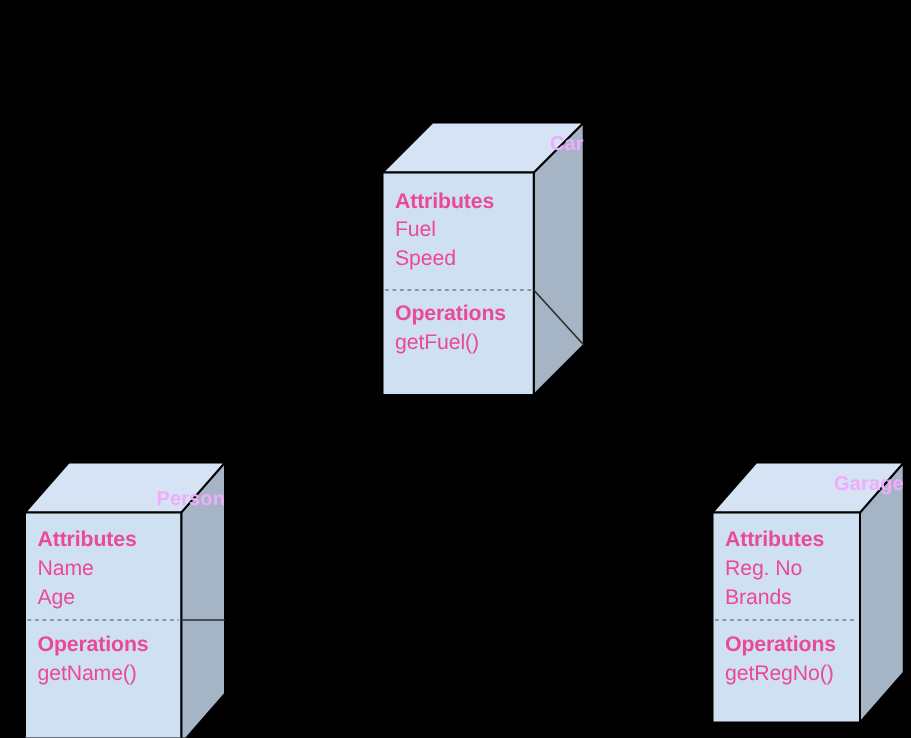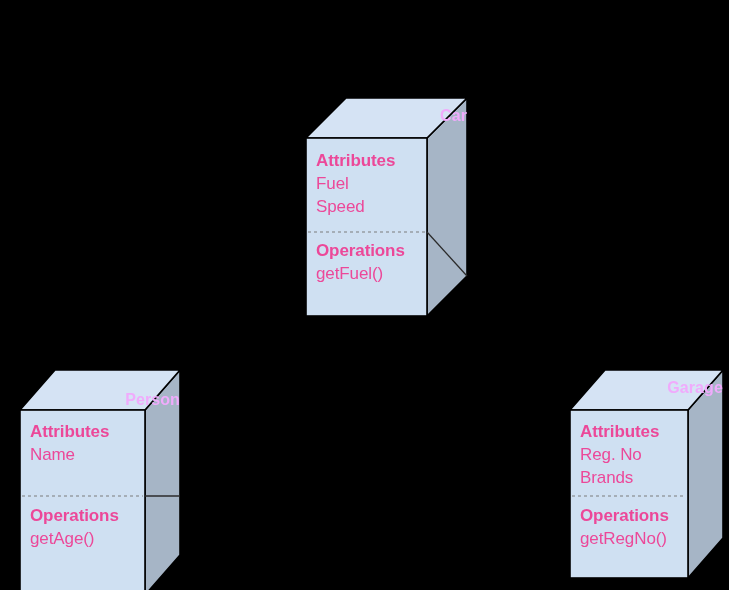--- a/index.html
+++ b/index.html
@@ -119,25 +119,26 @@
       <rect class="face-front" x="0" y="40" width="125" height="185"></rect>
       <line class="divider-side" x1="125" y1="126" x2="160" y2="126"></line>
       <line class="divider-front" x1="2" y1="126" x2="123" y2="126"></line>
     </svg>
 
     <div class="box-title" style="left:0px; top:9px; width:160px;margin-top:12px;">Person</div>
 
     <div class="compartment" style="left:10px; top:50px;">
       <div class="compartment-header">Attributes</div>
       <div class="compartment-item">Name</div>
+      <div class="compartment-item">Age</div>
     </div>
 
     <div class="compartment" style="left:10px; top:134px;">
       <div class="compartment-header">Operations</div>
-      <div class="compartment-item">getAge()</div>
+      <div class="compartment-item">getName()</div>
     </div>
   </div>
 
   <div class="class-box" style="left:570px; top:370px; width:168px; height:210px;">
     <svg width="160" height="210" viewBox="0 0 160 210">
       <polygon class="face-side" points="118,40 153,0 153,168 118,208"></polygon>
       <polygon class="face-top" points="0,40 35,0 153,0 118,40"></polygon>
       <rect class="face-front" x="0" y="40" width="118" height="168"></rect>
       <line class="divider-front" x1="2" y1="126" x2="116" y2="126"></line>
     </svg>

